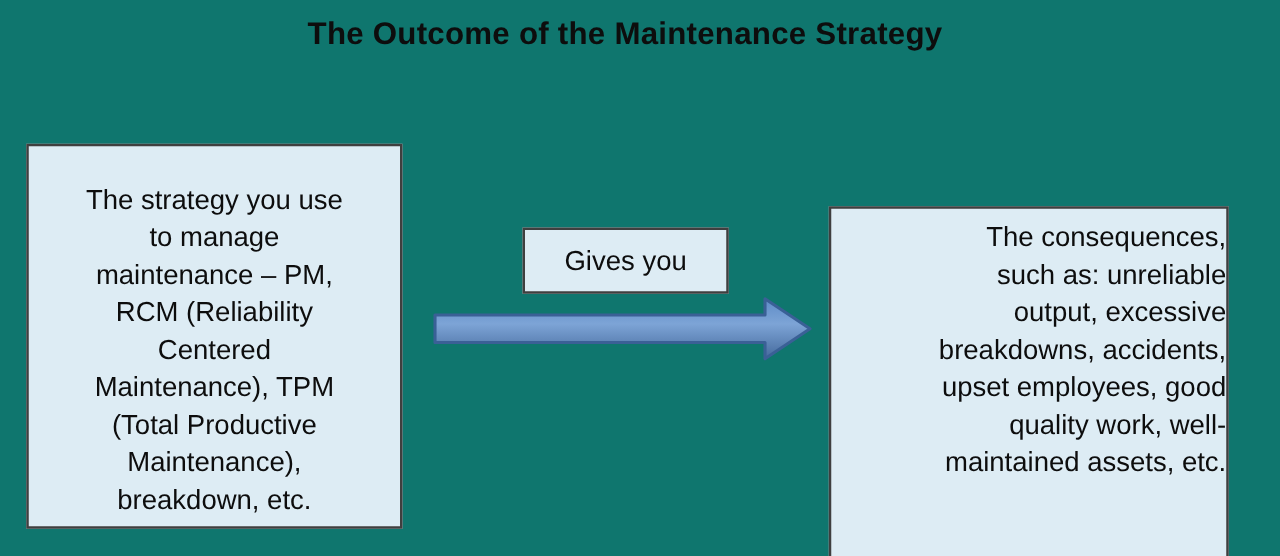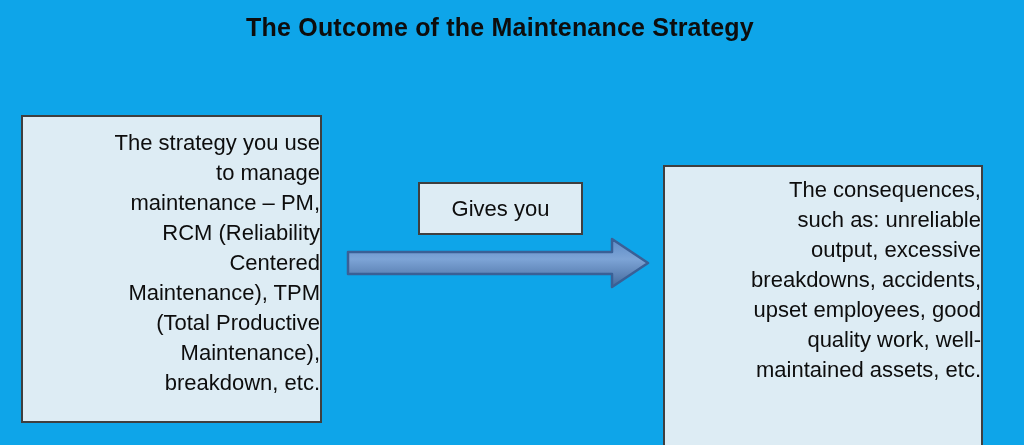--- a/index.html
+++ b/index.html
@@ -1,20 +1,20 @@
 <!DOCTYPE html>
 <html><head>
 <meta charset="utf-8">
 <style>
   html, body { margin: 0; padding: 0; background: #ffffff; }
   #canvas {
     position: relative;
     width: 1024px;
     height: 445px;
-    background: #0ea5e9;
+    background: #0f766e;
     font-family: "Liberation Sans", sans-serif;
     color: #000000;
     overflow: hidden;
   }
   .title {
     position: absolute;
     top: 13px;
     left: 0;
     width: 1000px;
     text-align: center;
@@ -32,22 +32,21 @@
     font-size: 22px;
     line-height: 30px;
     white-space: pre-line;
     color: #0d0d0d;
   }
   .box-strategy {
     left: 21px;
     top: 115px;
     width: 301px;
     height: 308px;
-    padding-top: 11px;
-    text-align: right;
+    padding-top: 28px;
   }
   .box-gives {
     left: 418px;
     top: 182px;
     width: 165px;
     height: 53px;
     display: flex;
     align-items: center;
     justify-content: center;
     white-space: normal;

